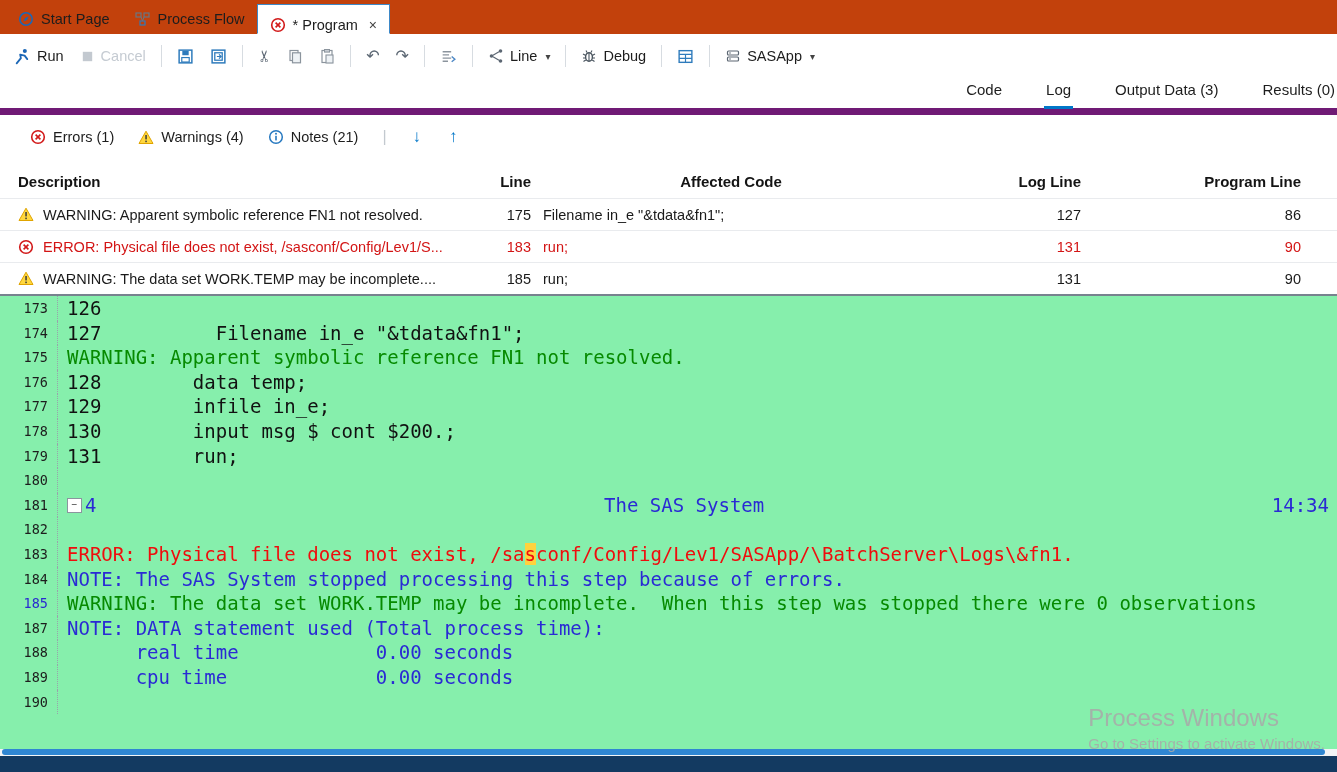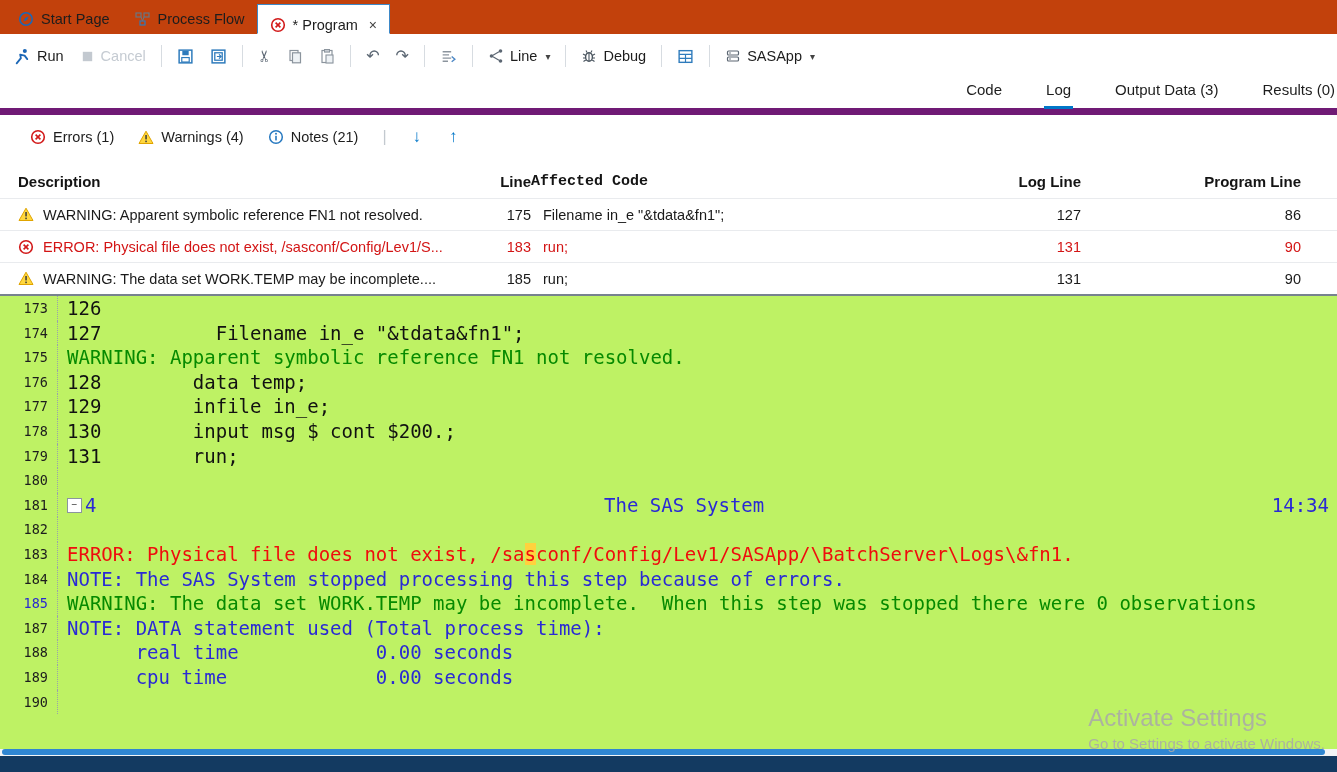--- a/index.html
+++ b/index.html
@@ -29,24 +29,24 @@
   .f-sep{color:#c3c9cf;font-size:16px;}
   .f-arrow{color:#0076c8;font-size:17px;font-weight:bold;padding:0 2px;}
   
   .issues{flex:none;border-bottom:2px solid #77828e;margin-top:6px;}
   .issues-header,.issue-row{display:grid;grid-template-columns:1fr 70px 400px 150px 220px;padding:0 36px 0 18px;align-items:center;}
   .issues-header{font-weight:bold;font-size:15px;height:33px;color:#141414;}
   .issue-row{height:31px;font-size:14.5px;border-top:1px solid #e9ebee;color:#1a1a1a;}
   .issue-row.error{color:#d31515;}
   .c-line,.c-log,.c-prog{text-align:right;}
   .c-aff{padding-left:12px;}
-  .issues-header .c-aff{text-align:left;padding-left:0;font-family:Liberation Mono, monospace;}
+  .issues-header .c-aff{text-align:center;padding-left:0;}
   .c-desc{display:flex;align-items:center;gap:9px;white-space:nowrap;overflow:hidden;}
   
-  .log{flex:1;overflow:hidden;border-top:0;background:#bef264;}
+  .log{flex:1;overflow:hidden;border-top:0;background:#86efac;}
   .log-line{display:flex;min-height:24.6px;line-height:24.6px;}
   .gutter{width:58px;flex:none;text-align:right;padding-right:9px;border-right:1px dotted #99a2ab;
           font-family:"DejaVu Sans Mono",monospace;font-size:13.5px;color:#1d1d1d;box-sizing:border-box;}
   .gutter.hl{color:#2a2ad0;}
   .content{flex:1;font-family:"DejaVu Sans Mono",monospace;font-size:19px;white-space:pre;padding-left:9px;color:#111;overflow:hidden;}
   .content.warning{color:#068a00;}
   .content.note{color:#2a2ad4;}
   .content.error{color:#ef0d0d;}
   .hl-char{background:#ffd23e;}
   .content.banner{display:flex;padding-right:8px;}
@@ -389,16 +389,16 @@
         <div class="content code"></div>
       </div>
     </div>
 
   <div class="hscroll">
     <div class="thumb"></div>
   </div>
   <div class="statusbar"></div>
 
   <div class="watermark">
-    <div class="wm1">Activate Settings</div>
+    <div class="wm1">Process Windows</div>
     <div class="wm2">Go to Settings to activate Windows.</div>
   </div>
 </div>
 
 </body></html>

